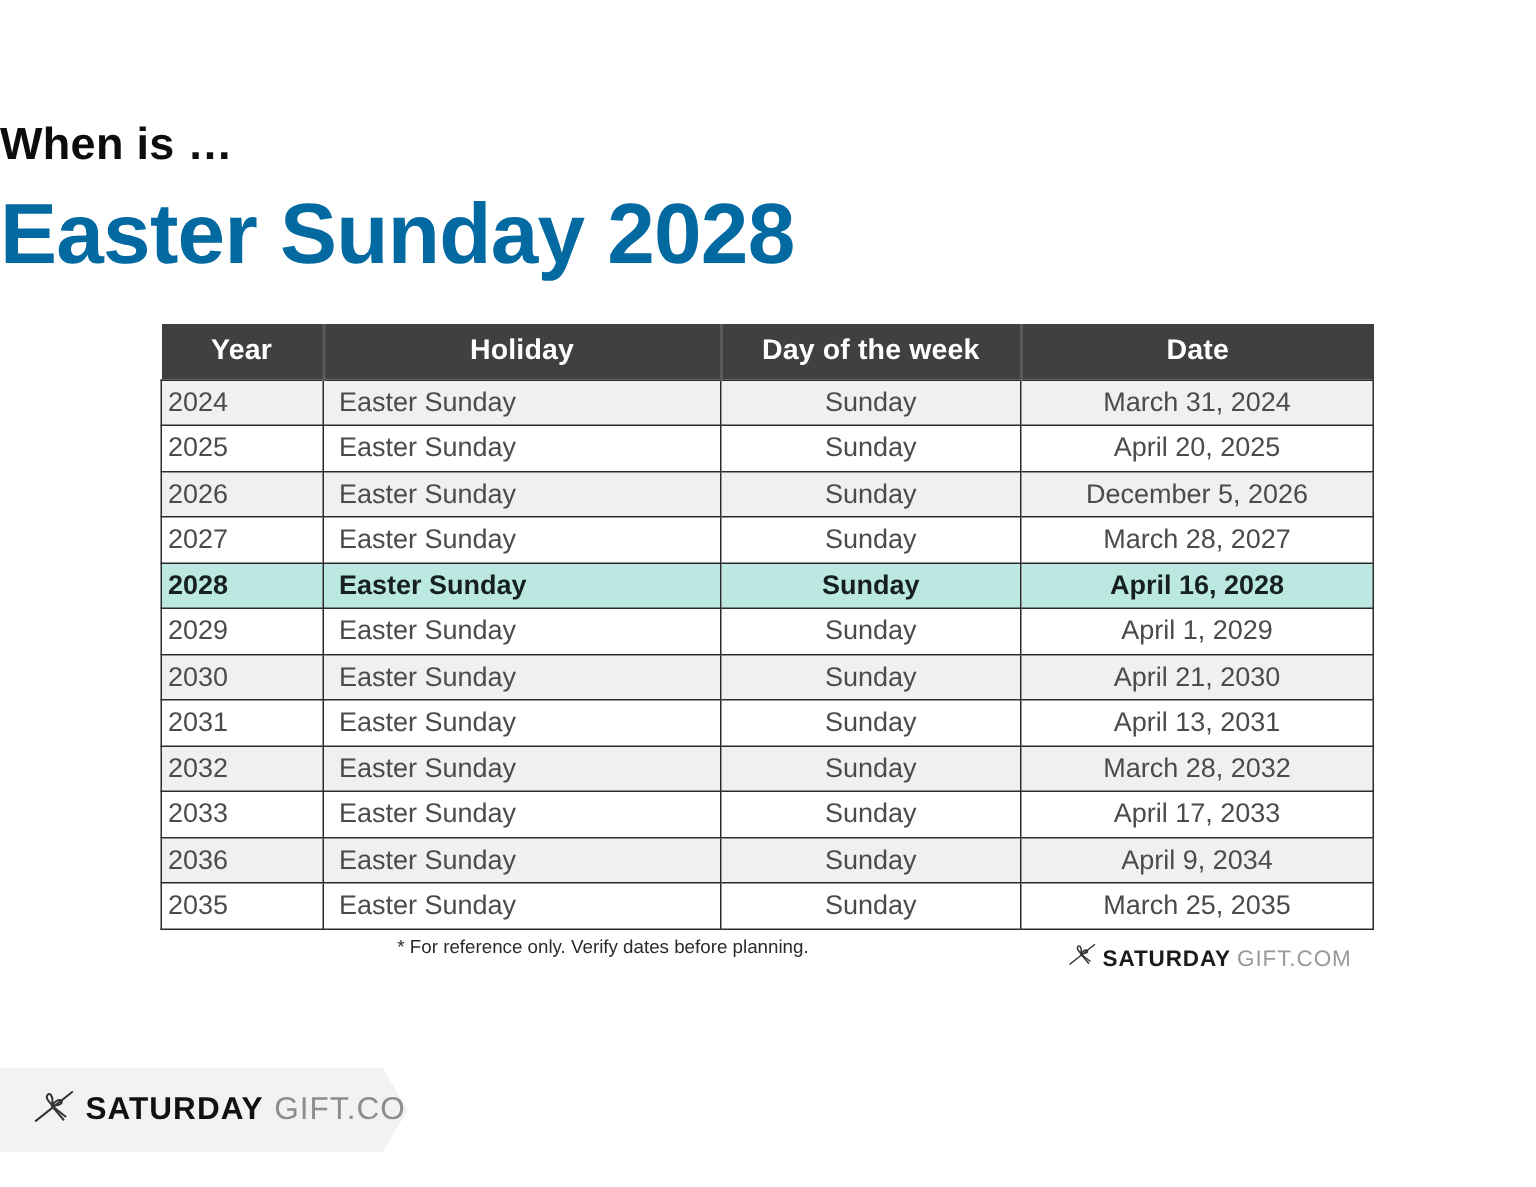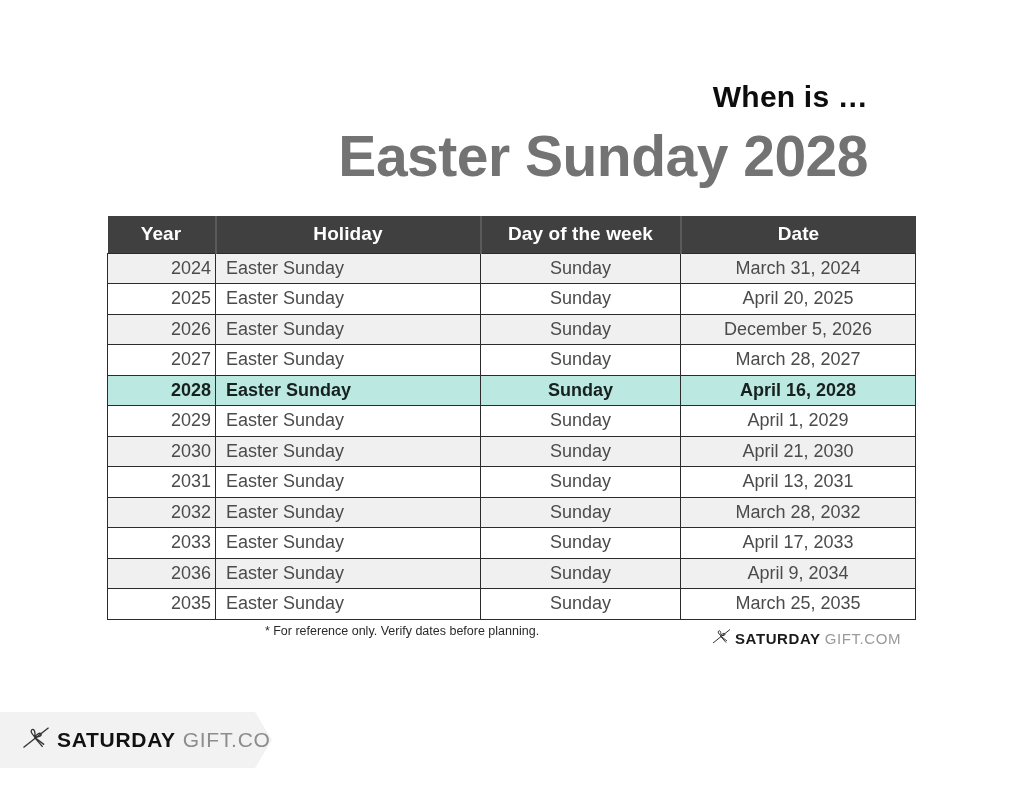--- a/index.html
+++ b/index.html
@@ -18,36 +18,36 @@
     height: 791px;
     background: #ffffff;
   }
 
   
   .title-block {
     position: absolute;
     top: 80px;
     left: 0;
     width: 868px;
-    text-align: right;
+    text-align: left;
   }
 
   .kicker {
     font-size: 30px;
     font-weight: bold;
     color: #0d0d0d;
     letter-spacing: 0.2px;
     line-height: 1.1;
   }
 
   .headline {
     margin-top: 12px;
     font-size: 57px;
     font-weight: bold;
-    color: #737373;
+    color: #0369a1;
     letter-spacing: -0.5px;
     line-height: 1.1;
   }
 
   
   .table-wrap {
     position: absolute;
     left: 107px;
     top: 216px;
     width: 808px;
@@ -82,21 +82,21 @@
     color: #4b4b4b;
     border: 1px solid #2b2b2b;
     padding: 0 10px;
     white-space: nowrap;
     overflow: hidden;
   }
 
   tbody tr.alt td { background: #f0f0f0; }
   tbody tr.plain td { background: #ffffff; }
 
-  td.year  { text-align: right; padding: 0 4px; }
+  td.year  { text-align: left; padding: 0 4px; }
   td.hol   { text-align: left; }
   td.dow   { text-align: center; }
   td.date  { text-align: center; }
 
   tbody tr.highlight td {
     background: #bbe8e0;
     color: #16201e;
     font-weight: bold;
   }
 

